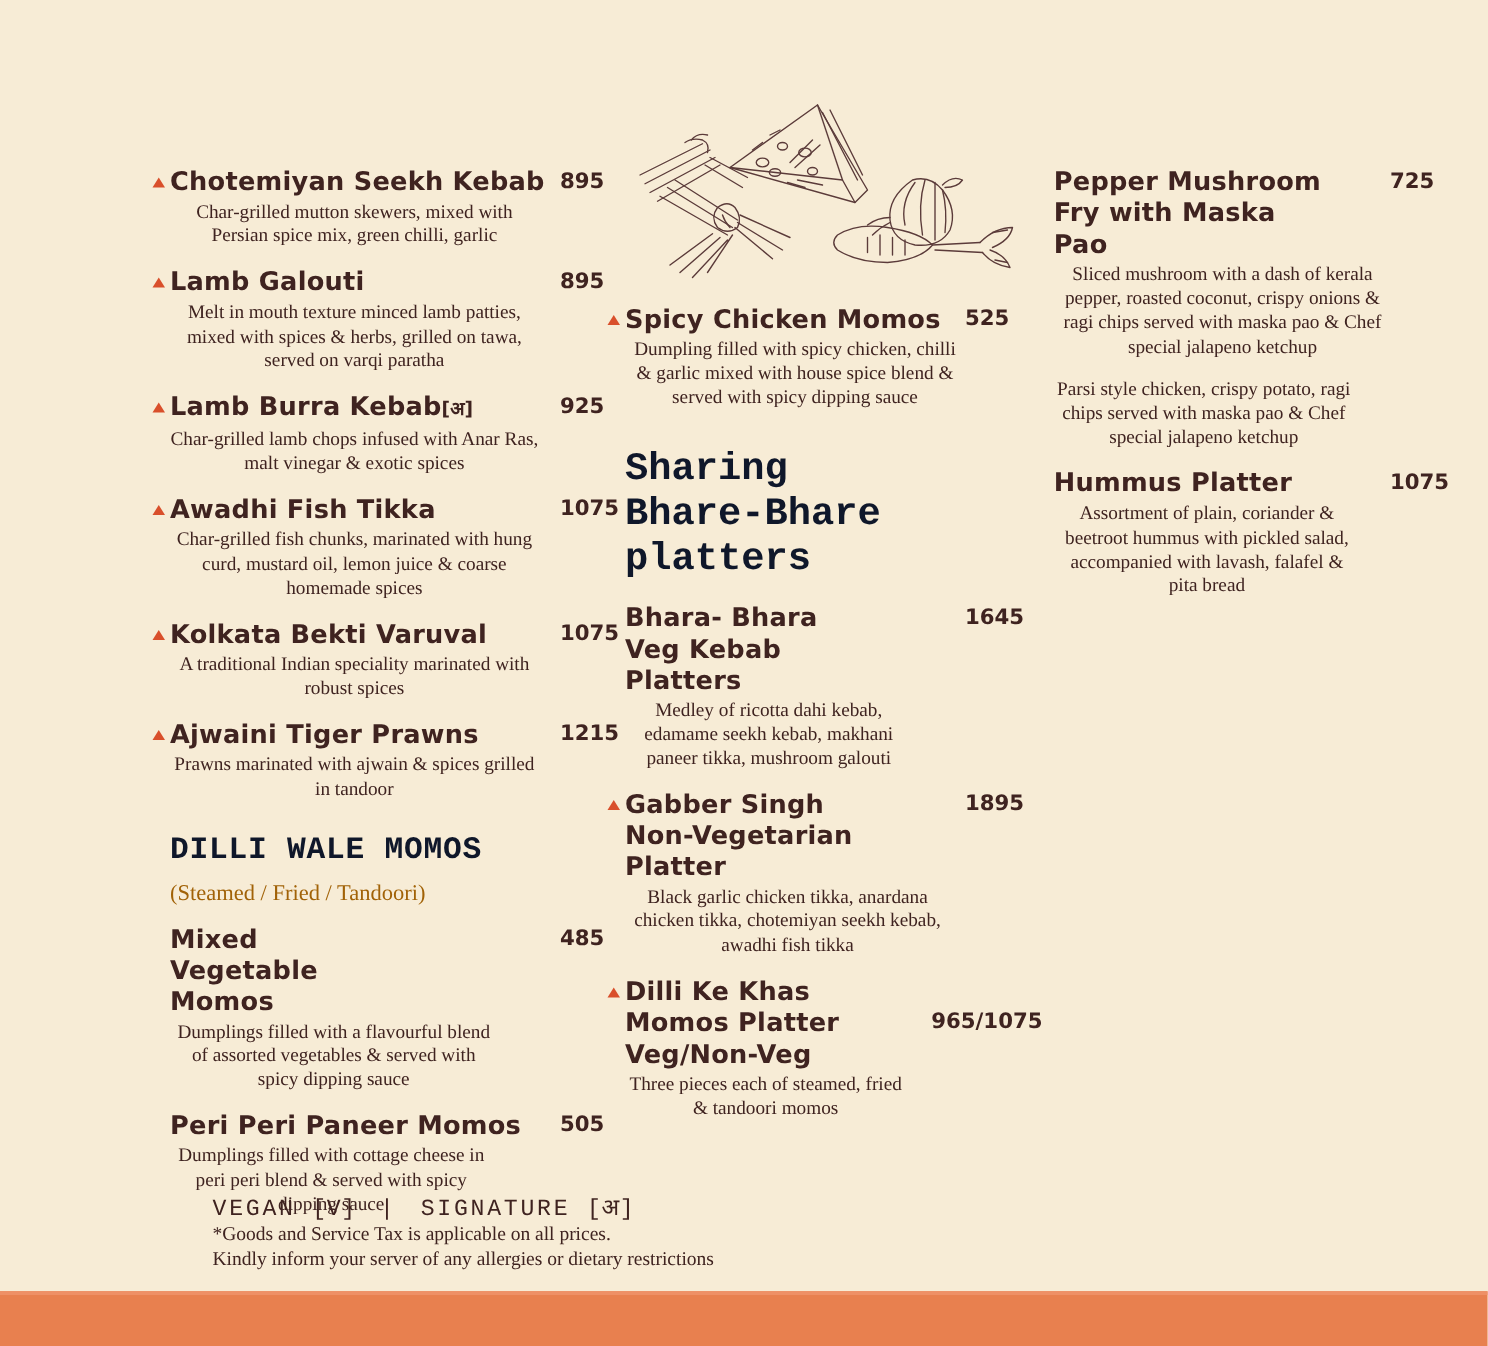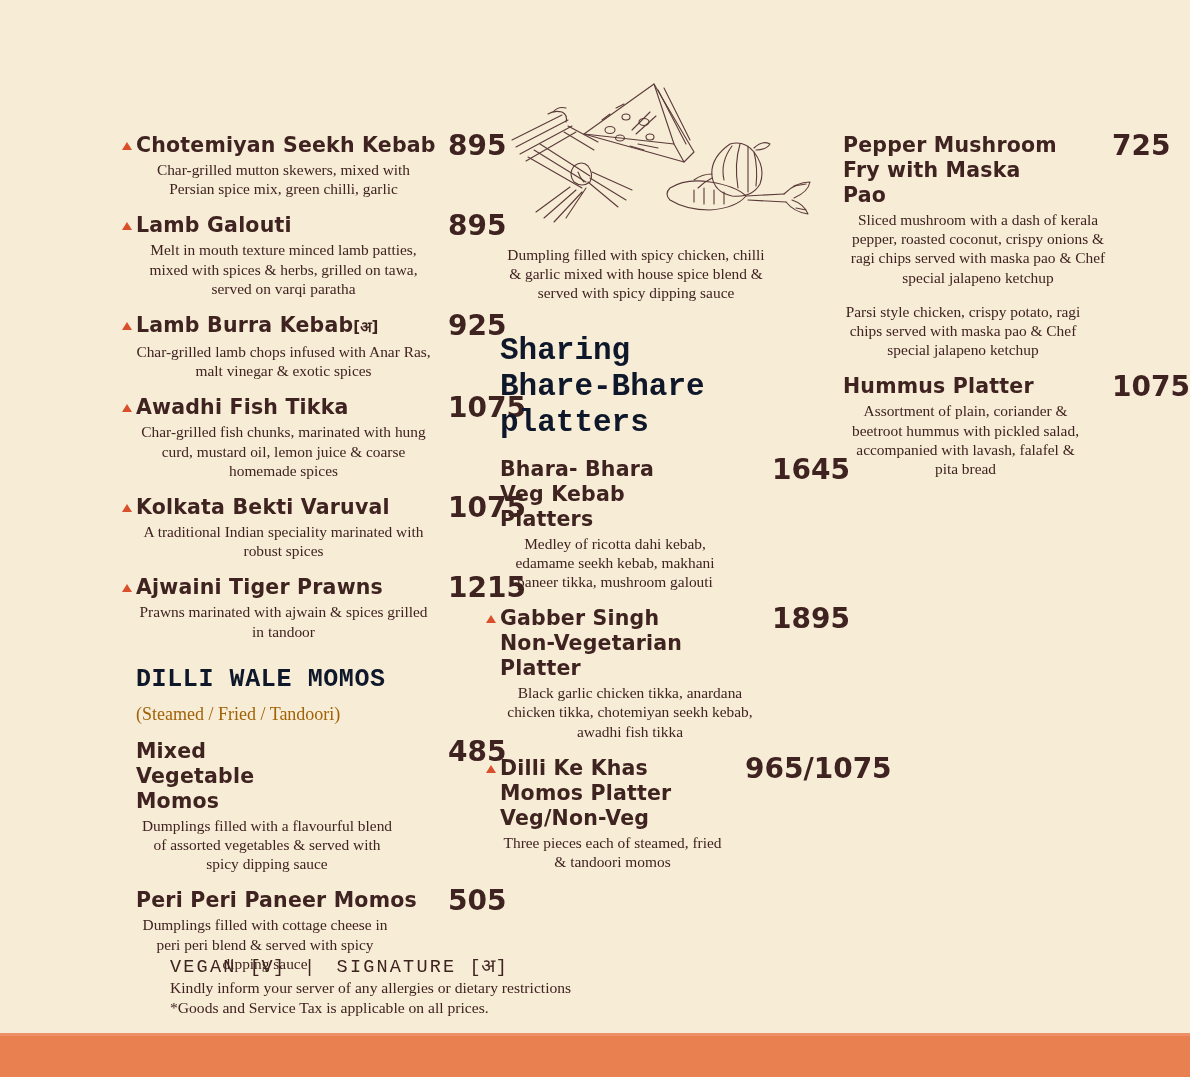--- a/index.html
+++ b/index.html
@@ -84,21 +84,21 @@
     padding-right: 8px;
   }
   .item-name .sig {
     font-size: 15px;
     font-weight: bold;
     letter-spacing: 0;
   }
   .item-price {
     font-family: "DejaVu Sans", sans-serif;
     font-weight: bold;
-    font-size: 28px;
+    font-size: 17px;
     line-height: 25px;
     color: #3F2320;
     position: absolute;
     white-space: nowrap;
   }
   .col-left  .item-price { left: 312px; }
   .col-mid   .item-price { left: 272px; }
   .col-right .item-price { left: 269px; }
 
   .item-desc {
@@ -290,20 +290,25 @@
         <span class="item-price">505</span>
       </div>
       <div class="item-desc" style="max-width:258px;">Dumplings filled with cottage cheese in peri peri blend &amp; served with spicy dipping sauce</div>
     </div>
 
   </div>
 
   <div class="col col-mid">
 
     <div class="item">
+      <div class="item-head">
+        <span class="marker"></span>
+        <span class="item-name">Spicy Chicken Momos</span>
+        <span class="item-price">525</span>
+      </div>
       <div class="item-desc">Dumpling filled with spicy chicken, chilli &amp; garlic mixed with house spice blend &amp; served with spicy dipping sauce</div>
     </div>
 
     <div class="section-title big" style="max-width:250px;">Sharing Bhare-Bhare platters</div>
 
     <div class="item">
       <div class="item-head">
 
         <span class="item-name" style="max-width:200px;">Bhara- Bhara Veg Kebab Platters</span>
         <span class="item-price">1645</span>
@@ -317,21 +322,21 @@
         <span class="item-name" style="max-width:215px;">Gabber Singh Non-Vegetarian Platter</span>
         <span class="item-price">1895</span>
       </div>
       <div class="item-desc" style="max-width:260px;">Black garlic chicken tikka, anardana chicken tikka, chotemiyan seekh kebab, awadhi fish tikka</div>
     </div>
 
     <div class="item">
       <div class="item-head">
         <span class="marker"></span>
         <span class="item-name" style="max-width:210px;">Dilli Ke Khas Momos Platter Veg/Non-Veg</span>
-        <span class="item-price" style="left:245px;">965/1075</span>
+        <span class="item-price" style="left:245px;margin-top:24px;">965/1075</span>
       </div>
       <div class="item-desc" style="max-width:225px;">Three pieces each of steamed, fried &amp; tandoori momos</div>
     </div>
 
   </div>
 
   <div class="col col-right">
 
     <div class="item">
       <div class="item-head">
@@ -358,19 +363,19 @@
   </div>
 
   <div class="footer">
     <div class="legend">
       <span>VEGAN</span>
       <span class="tag">[V]</span>
       <span class="sep">|</span>
       <span>SIGNATURE</span>
       <span class="tag">[अ]</span>
     </div>
+    <div class="note">*Goods and Service Tax is applicable on all prices.</div>
     <div class="note">Kindly inform your server of any allergies or dietary restrictions</div>
-    <div class="note">*Goods and Service Tax is applicable on all prices.</div>
   </div>
 
   <div class="bottom-bar"></div>
 
 </div>
 
 </body></html>

